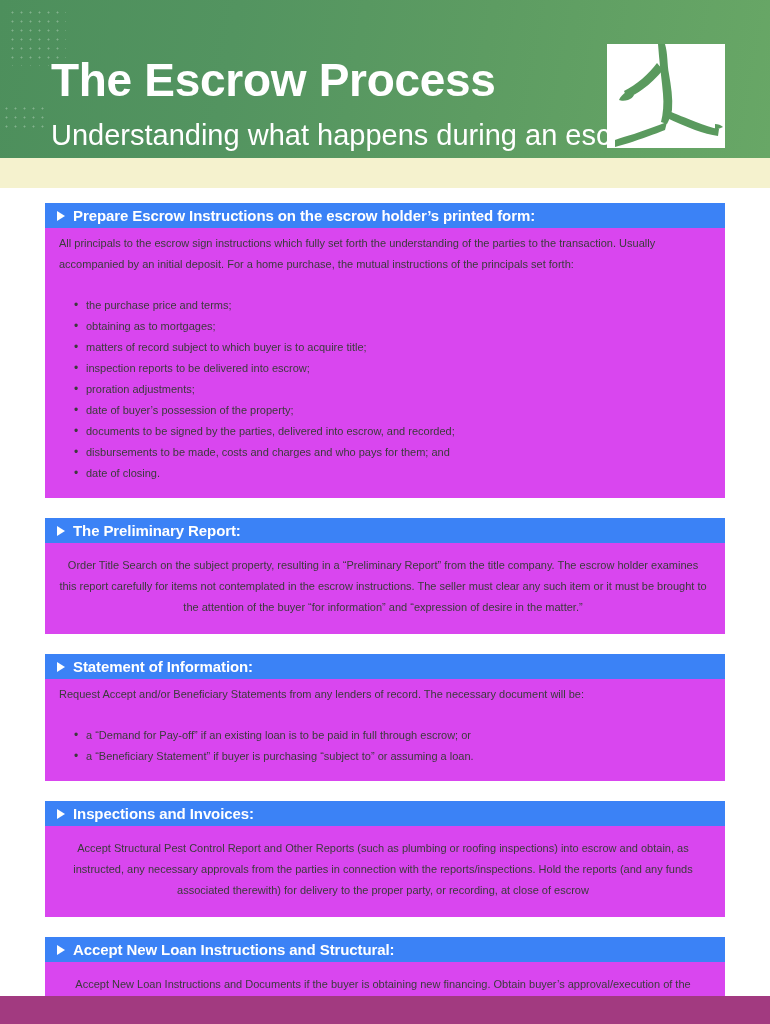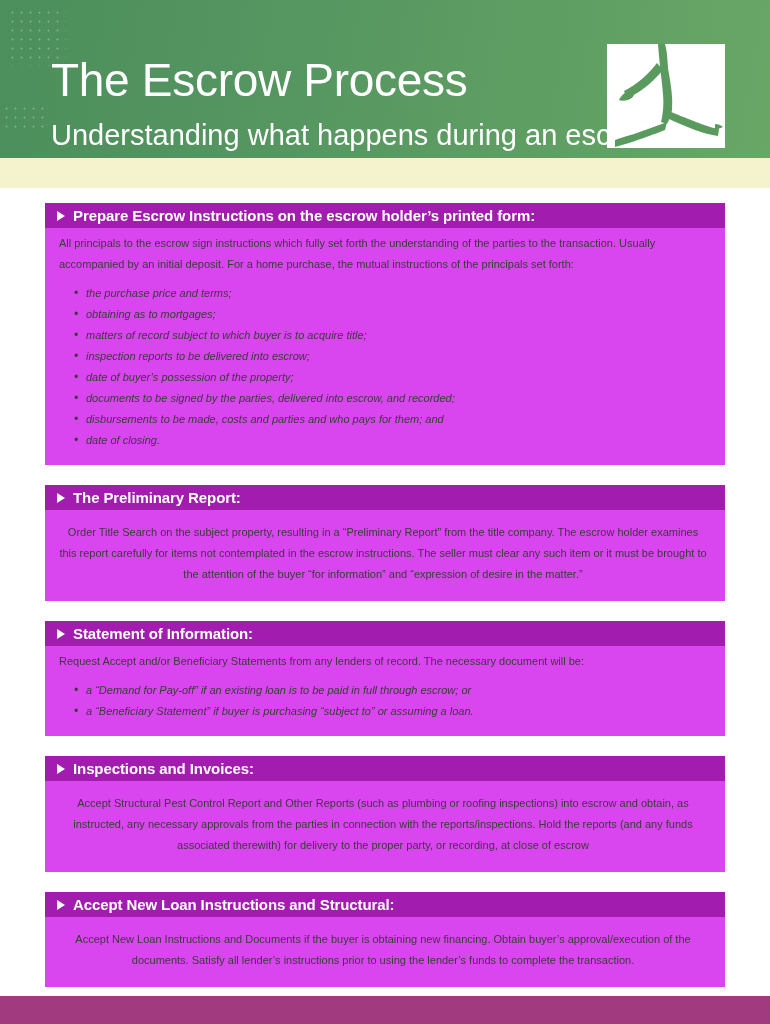--- a/index.html
+++ b/index.html
@@ -33,21 +33,21 @@
   .header-dots-b { left: 2px; top: 104px; width: 48px; height: 28px; }
 
   .header-title {
     position: absolute;
     left: 51px;
     top: 54px;
     font-size: 46px;
     line-height: 52px;
     color: #ffffff;
     letter-spacing: -0.3px;
-    font-weight: 400;
+    font-weight: 700;
     white-space: nowrap;
   }
   .header-subtitle {
     position: absolute;
     left: 51px;
     top: 122px;
     font-size: 29px;
     line-height: 27px;
     color: #ffffff;
     font-weight: 400;
@@ -84,21 +84,21 @@
   }
 
   .section {
     margin: 0 0 20px 0;
   }
   .section:last-of-type { margin-bottom: 0; }
 
   .section-bar {
     margin-left: 45px;
     width: 680px;
-    background: #a21caf;
+    background: #3b82f6;
     color: #ffffff;
     height: 25px;
     display: flex;
     align-items: center;
     box-sizing: border-box;
     padding-left: 12px;
   }
   .section-bar .tri-icon {
     display: inline-block;
     width: 0;
@@ -124,24 +124,23 @@
     box-sizing: border-box;
     padding: 5px 18px 14px 14px;
     color: #3b3b3b;
     font-size: 11px;
     line-height: 21px;
   }
   .section-body p {
     margin: 0;
   }
   .section-body ul {
-    margin: 8px 0 0 0;
+    margin: 20px 0 0 0;
     padding: 0;
     list-style: none;
-    font-style: italic;
   }
   .section-body ul li {
     position: relative;
     padding-left: 27px;
     line-height: 21px;
   }
   .section-body ul li::before {
     content: "\2022";
     position: absolute;
     left: 15px;
@@ -195,23 +194,24 @@
       <span class="tri-icon"></span>
       <span class="section-bar-label">Prepare Escrow Instructions on the escrow holder’s printed form:</span>
     </div>
     <div class="section-body">
       <p>All principals to the escrow sign instructions which fully set forth the understanding of the parties to the transaction. Usually accompanied by an initial deposit. For a home purchase, the mutual instructions of the principals set forth:</p>
       <ul>
         <li>the purchase price and terms;</li>
         <li>obtaining as to mortgages;</li>
         <li>matters of record subject to which buyer is to acquire title;</li>
         <li>inspection reports to be delivered into escrow;</li>
+        <li>proration adjustments;</li>
         <li>date of buyer’s possession of the property;</li>
         <li>documents to be signed by the parties, delivered into escrow, and recorded;</li>
-        <li>disbursements to be made, costs and parties and who pays for them; and</li>
+        <li>disbursements to be made, costs and charges and who pays for them; and</li>
         <li>date of closing.</li>
       </ul>
     </div>
   </div>
 
   <div class="section">
     <div class="section-bar">
       <span class="tri-icon"></span>
       <span class="section-bar-label">The Preliminary Report:</span>
     </div>

